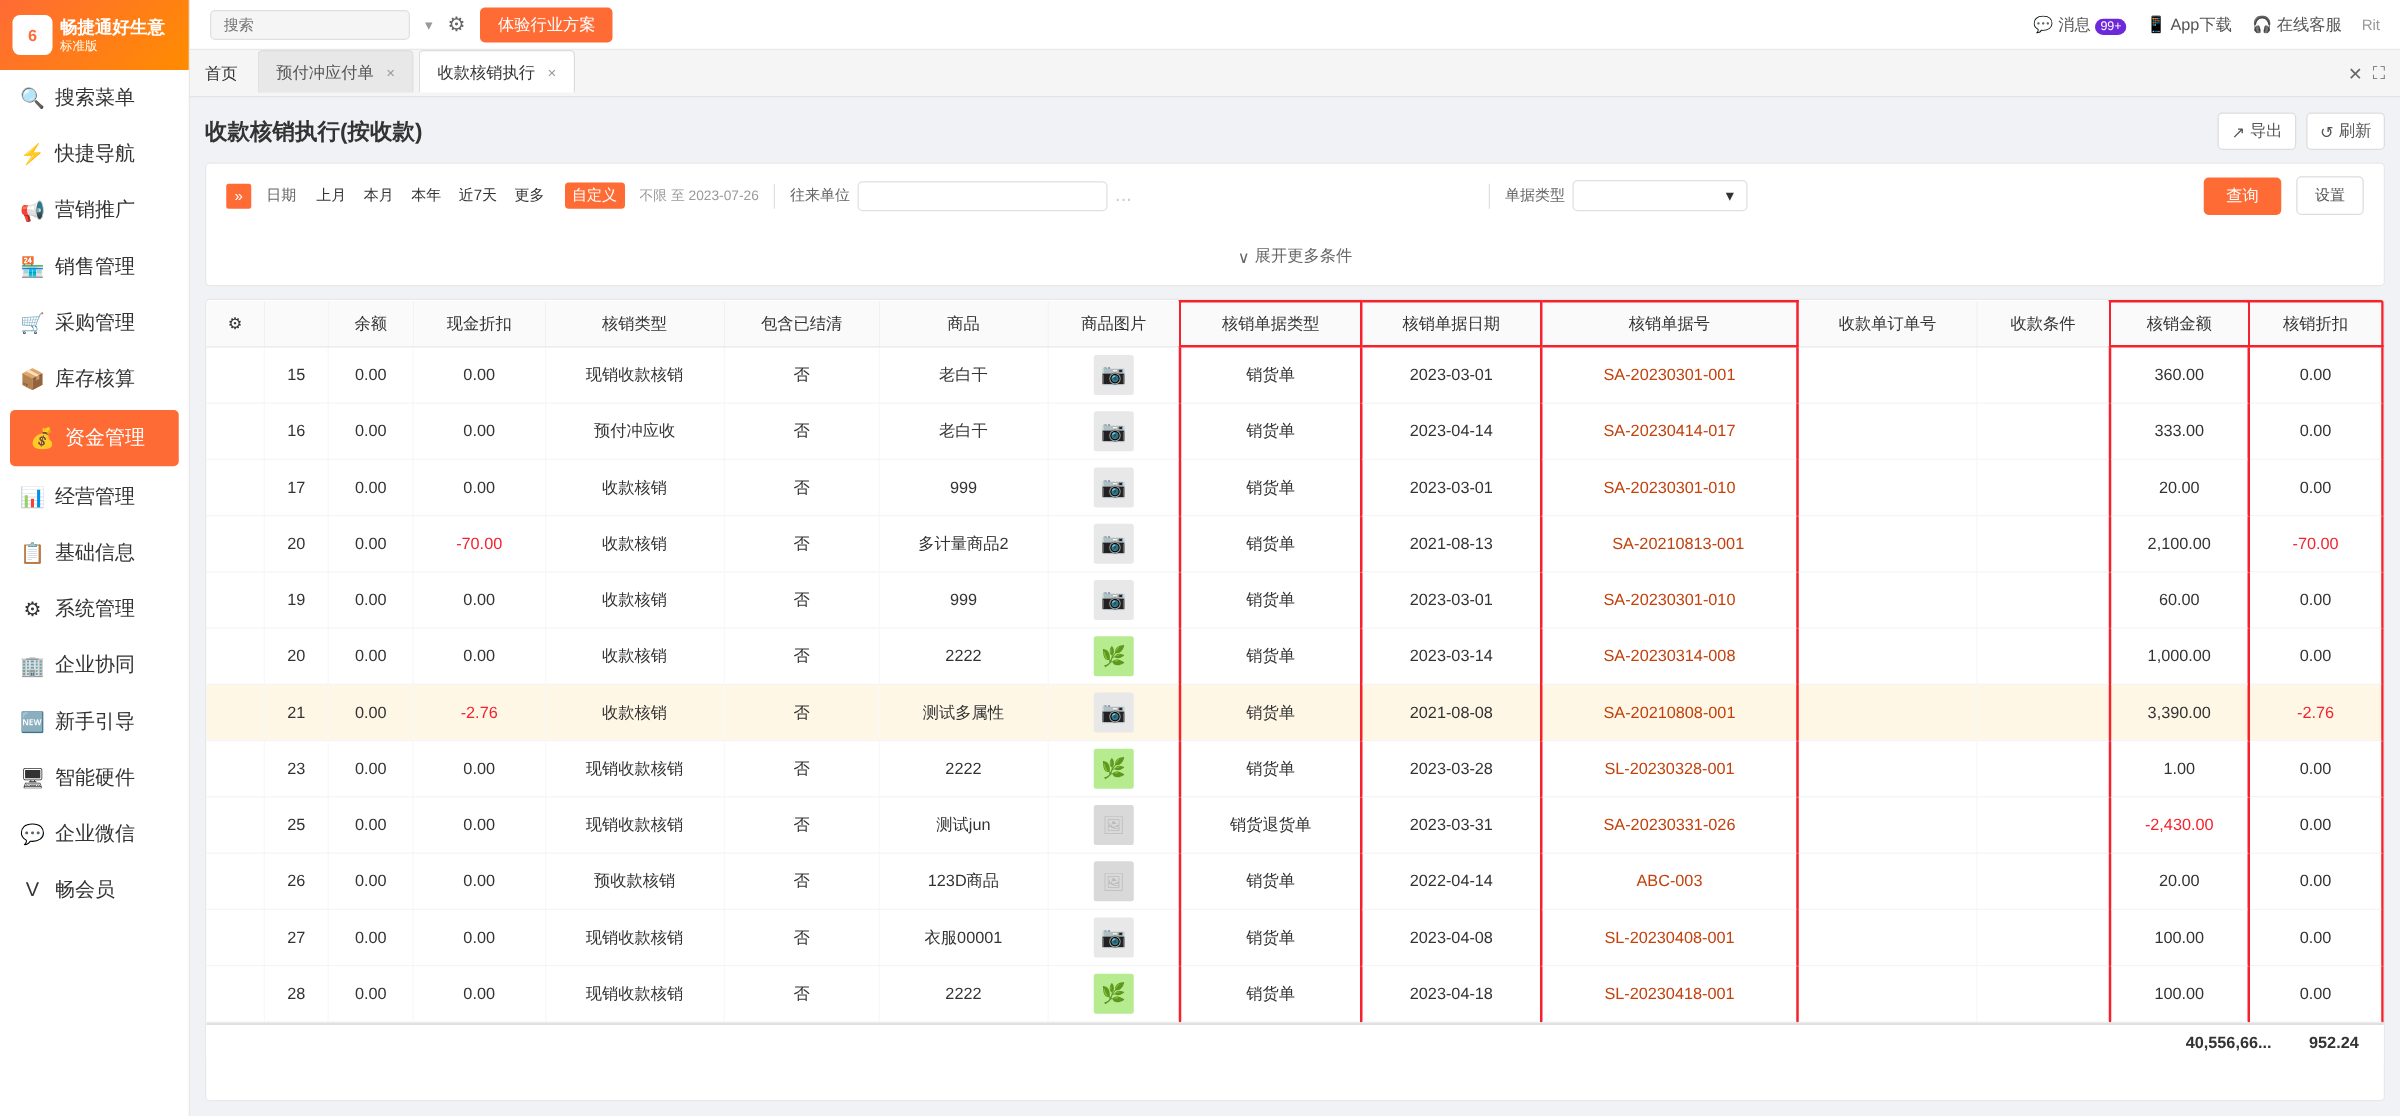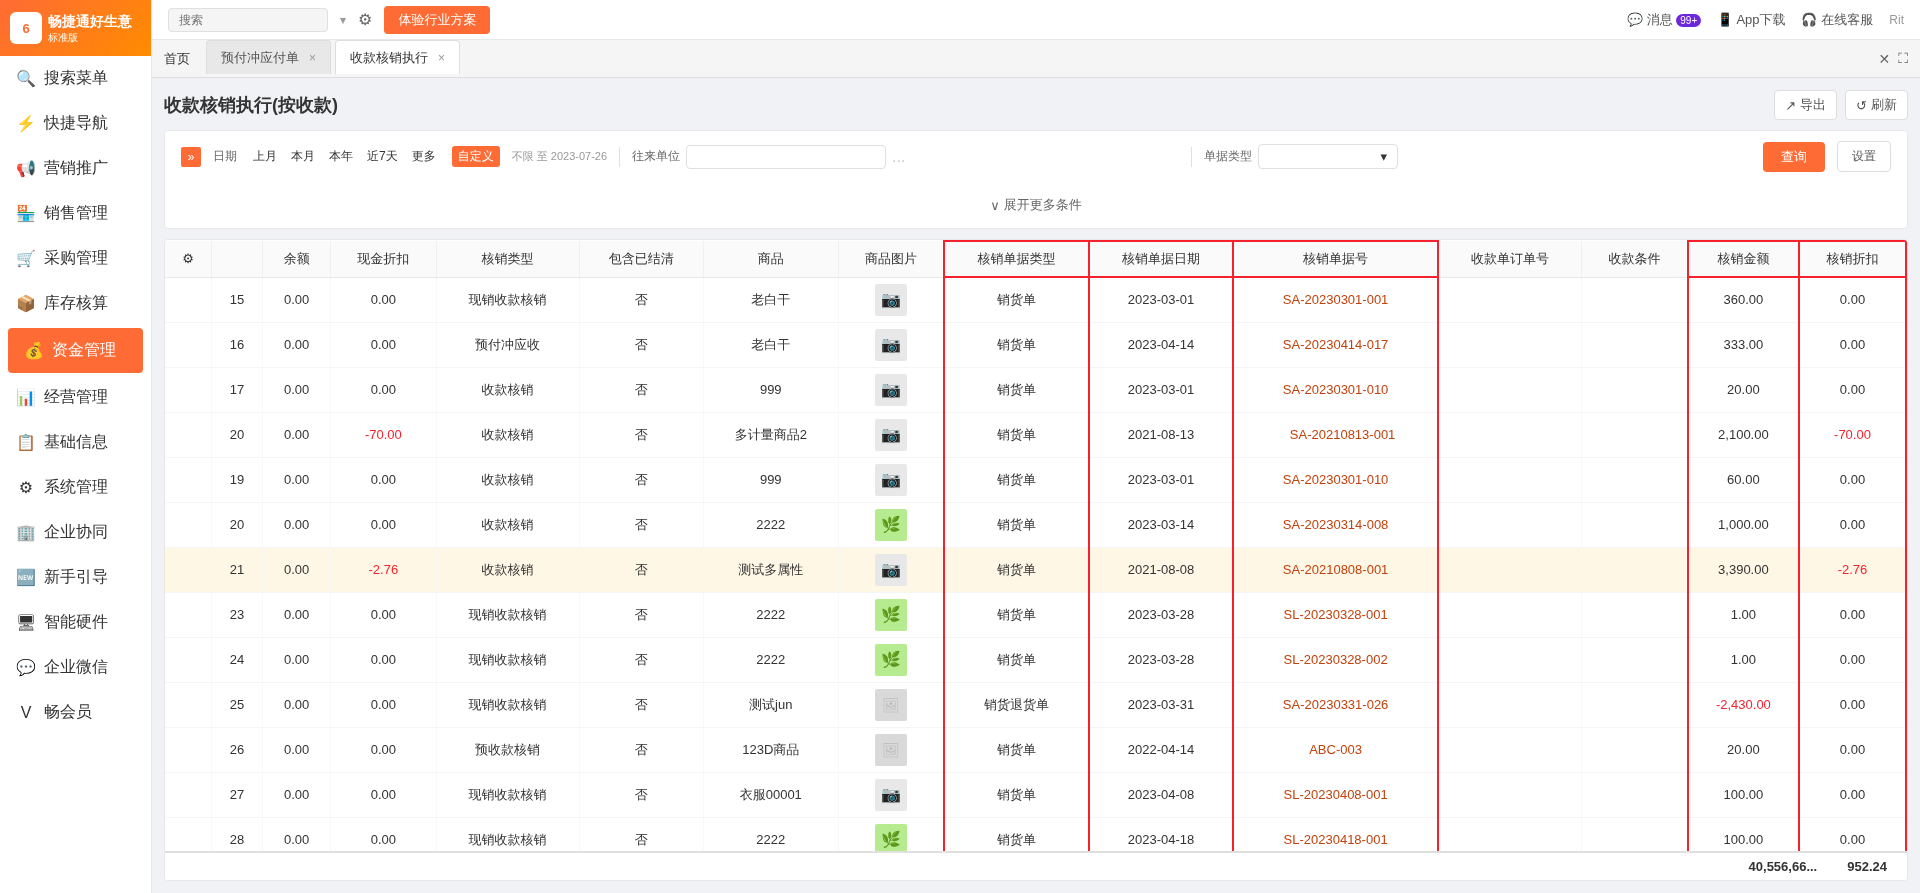--- a/index.html
+++ b/index.html
@@ -494,37 +494,20 @@
       <td style="border-left:2px solid #f5222d; border-right:2px solid #f5222d;">销货单</td>
       <td style="border-left:2px solid #f5222d; border-right:2px solid #f5222d;">2023-03-28</td>
       <td style="border-left:2px solid #f5222d; border-right:2px solid #f5222d;"><a class="link-text">SL-20230328-001</a></td>
       <td></td>
       <td></td>
       <td style="border-left:2px solid #f5222d; border-right:2px solid #f5222d;" class="">1.00</td>
       <td style="border-left:2px solid #f5222d; border-right:2px solid #f5222d;" class="">0.00</td>
     </tr>
             <tr>
       <td></td>
-      <td>24</td>
-      <td>0.00</td>
-      <td class="">0.00</td>
-      <td>现销收款核销</td>
-      <td>否</td>
-      <td>2222</td>
-      <td><div class="img-placeholder colored">🌿</div></td>
-      <td style="border-left:2px solid #f5222d; border-right:2px solid #f5222d;">销货单</td>
-      <td style="border-left:2px solid #f5222d; border-right:2px solid #f5222d;">2023-03-28</td>
-      <td style="border-left:2px solid #f5222d; border-right:2px solid #f5222d;"><a class="link-text">SL-20230328-002</a></td>
-      <td></td>
-      <td></td>
-      <td style="border-left:2px solid #f5222d; border-right:2px solid #f5222d;" class="">1.00</td>
-      <td style="border-left:2px solid #f5222d; border-right:2px solid #f5222d;" class="">0.00</td>
-    </tr>
-            <tr>
-      <td></td>
       <td>25</td>
       <td>0.00</td>
       <td class="">0.00</td>
       <td>现销收款核销</td>
       <td>否</td>
       <td>测试jun</td>
       <td><div class="img-placeholder photo">🖼</div></td>
       <td style="border-left:2px solid #f5222d; border-right:2px solid #f5222d;">销货退货单</td>
       <td style="border-left:2px solid #f5222d; border-right:2px solid #f5222d;">2023-03-31</td>
       <td style="border-left:2px solid #f5222d; border-right:2px solid #f5222d;"><a class="link-text">SA-20230331-026</a></td>

